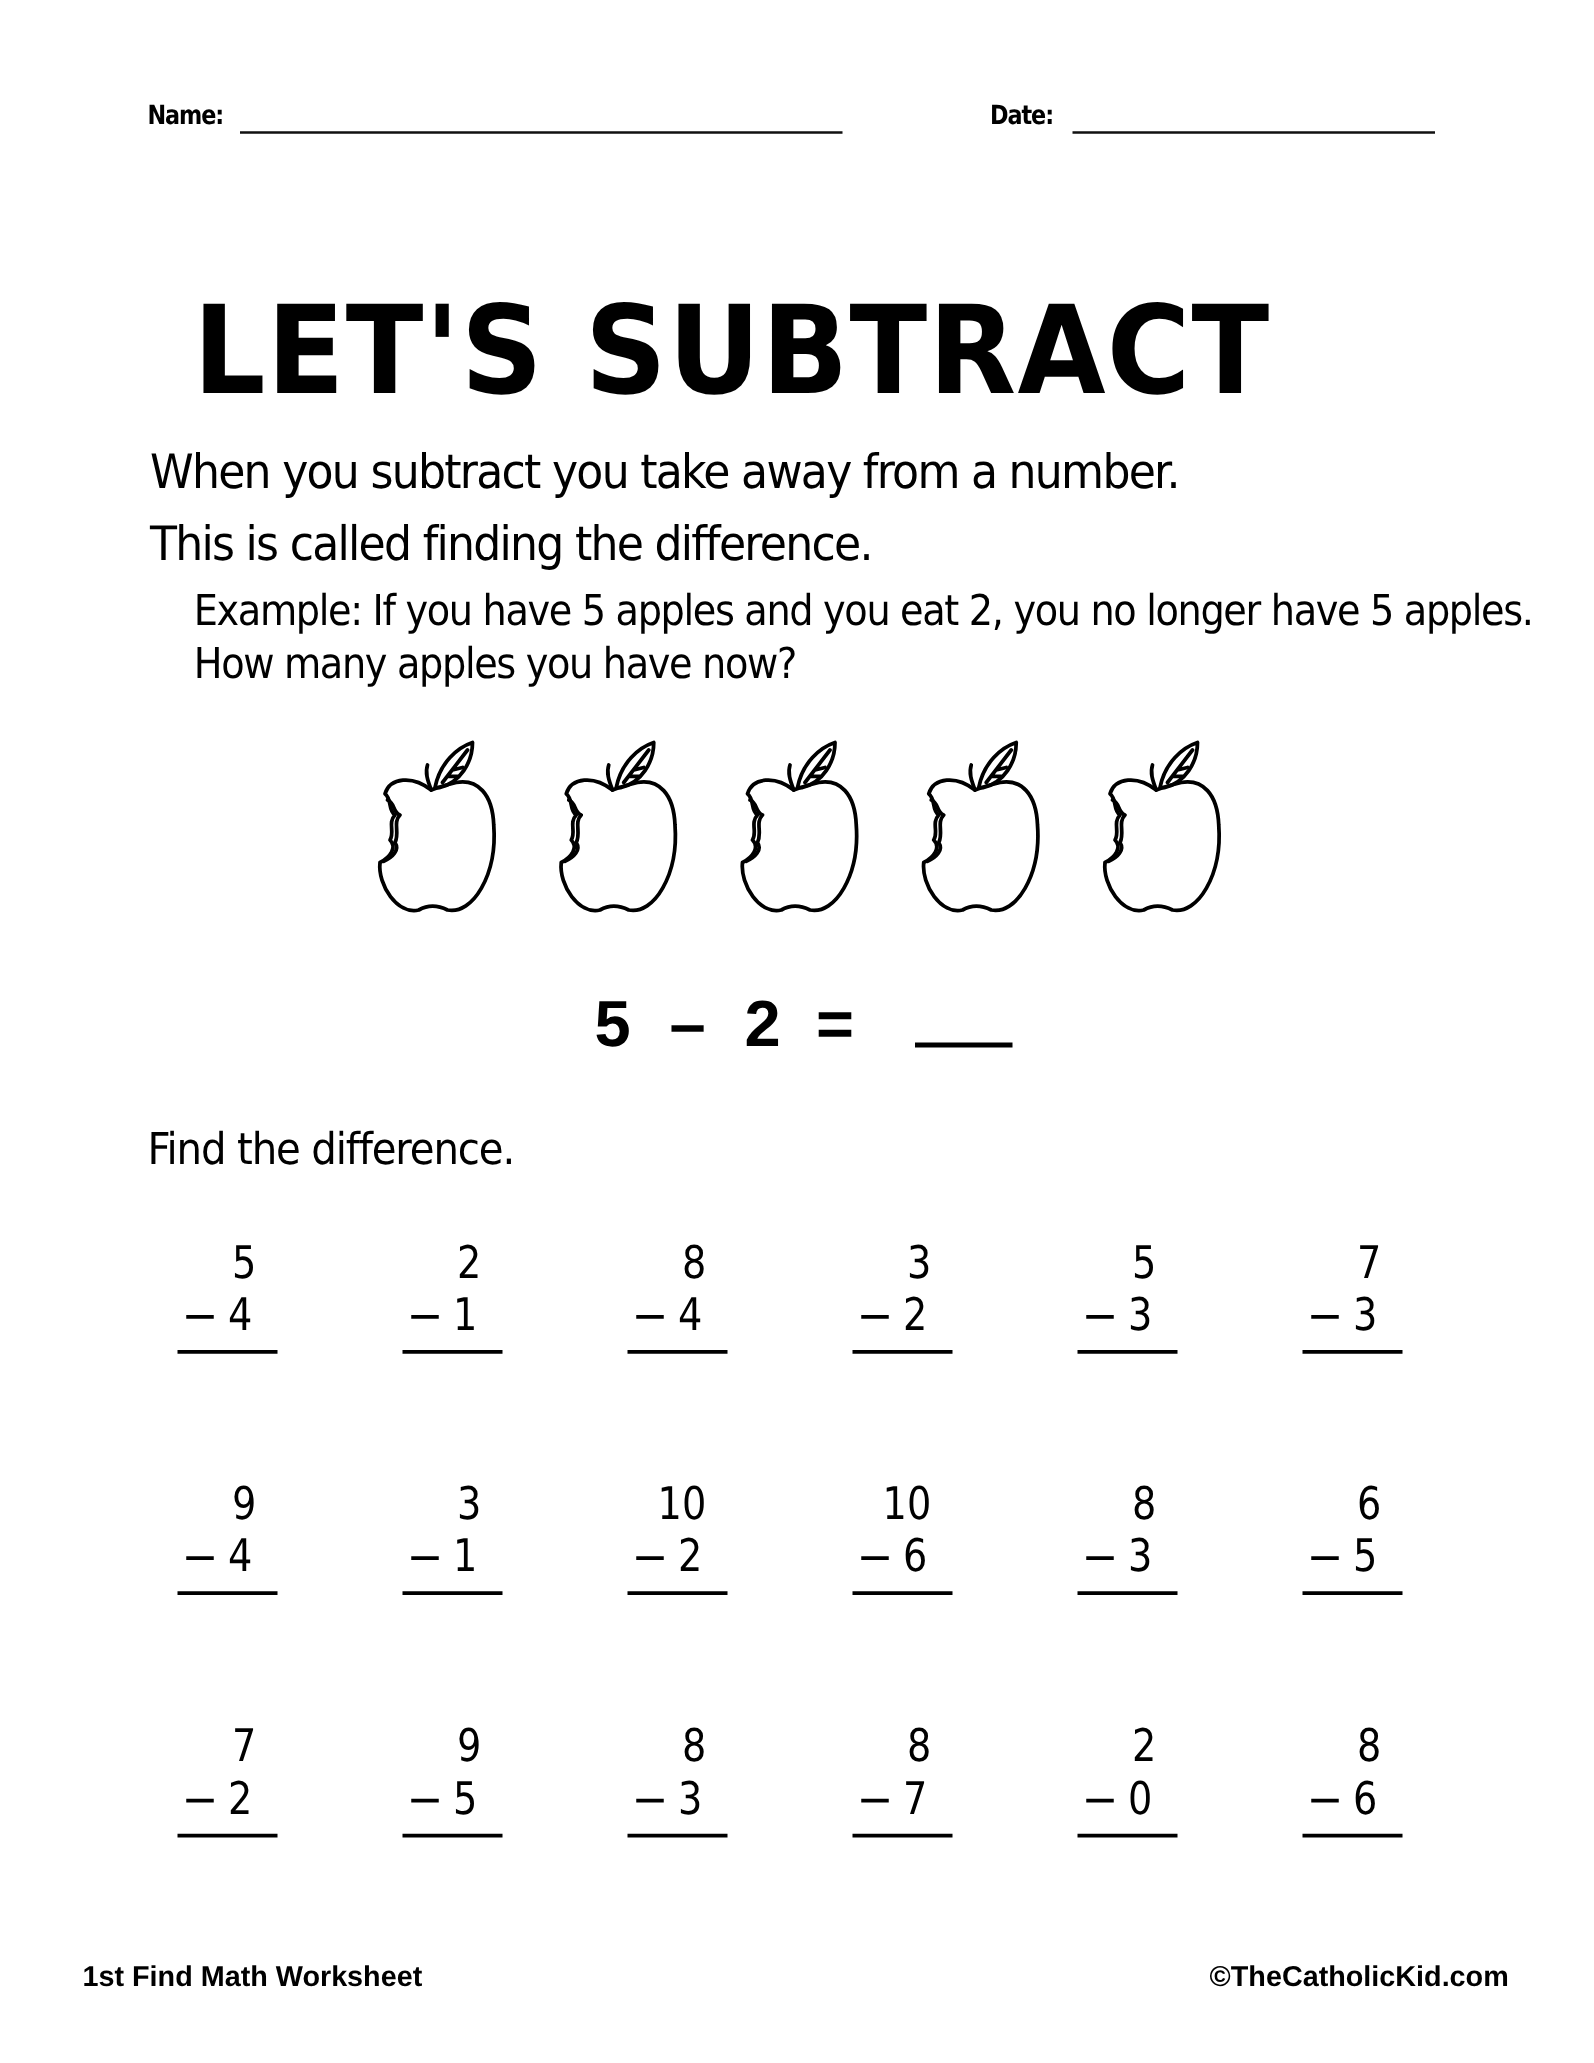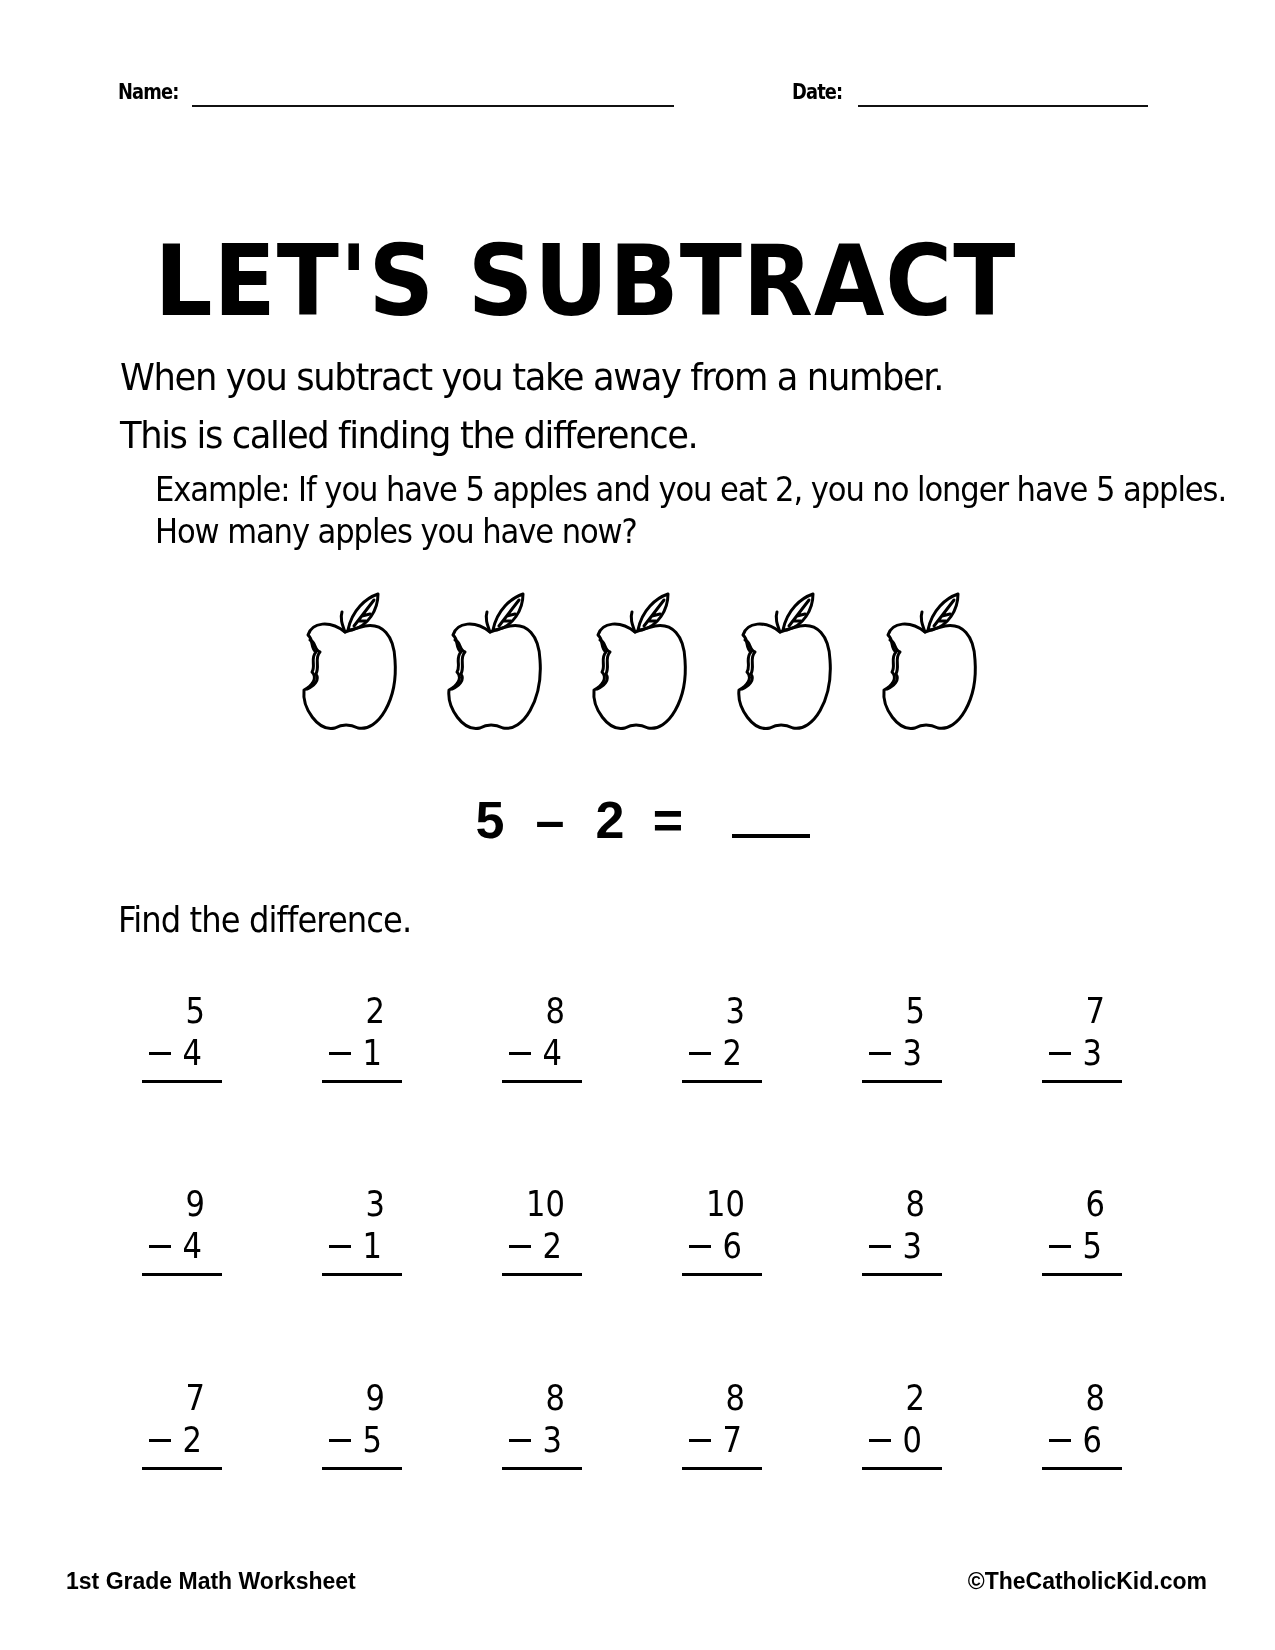--- a/index.html
+++ b/index.html
@@ -286,14 +286,14 @@
 </div>
 <div class="abs problem" style="left:1040px; top:1377px;">
   <div class="top">8</div>
   <div class="bottom">
       <span class="minus"></span>
       <span class="sub">6</span>
     </div>
   <div class="answer-line"></div>
 </div>
 
-<div class="abs footer" style="left:66px;">1st Grade Math Worksheet</div>
+<div class="abs footer" style="left:66px;">1st Find Math Worksheet</div>
 <div class="abs footer" style="right:68px;">©TheCatholicKid.com</div>
 
 </body></html>

